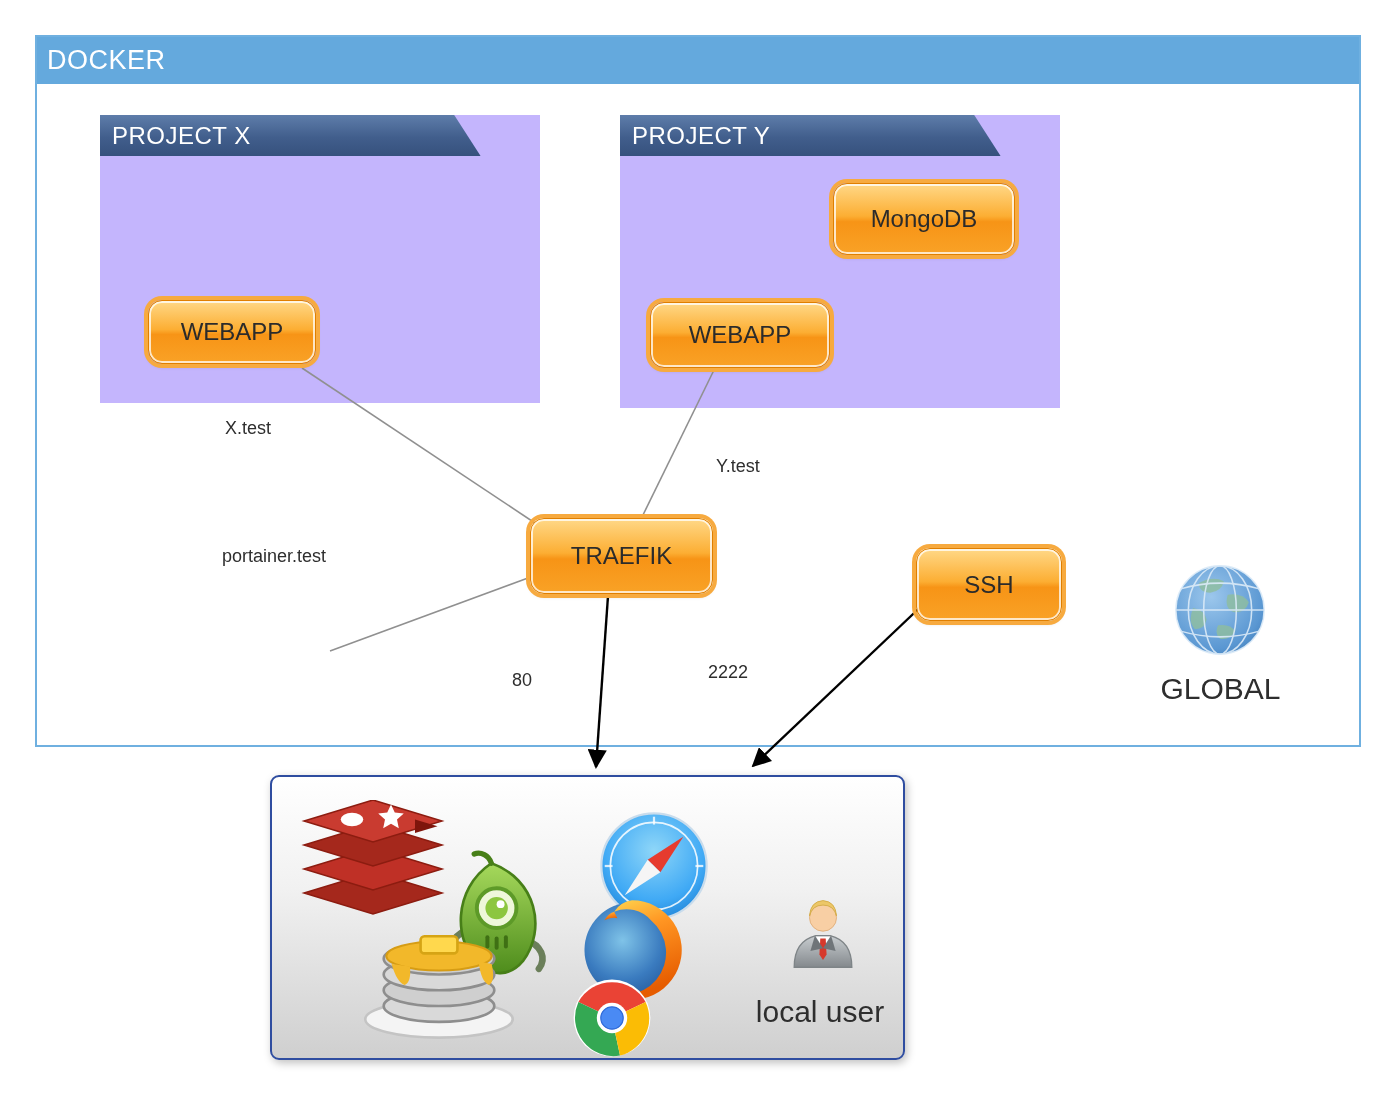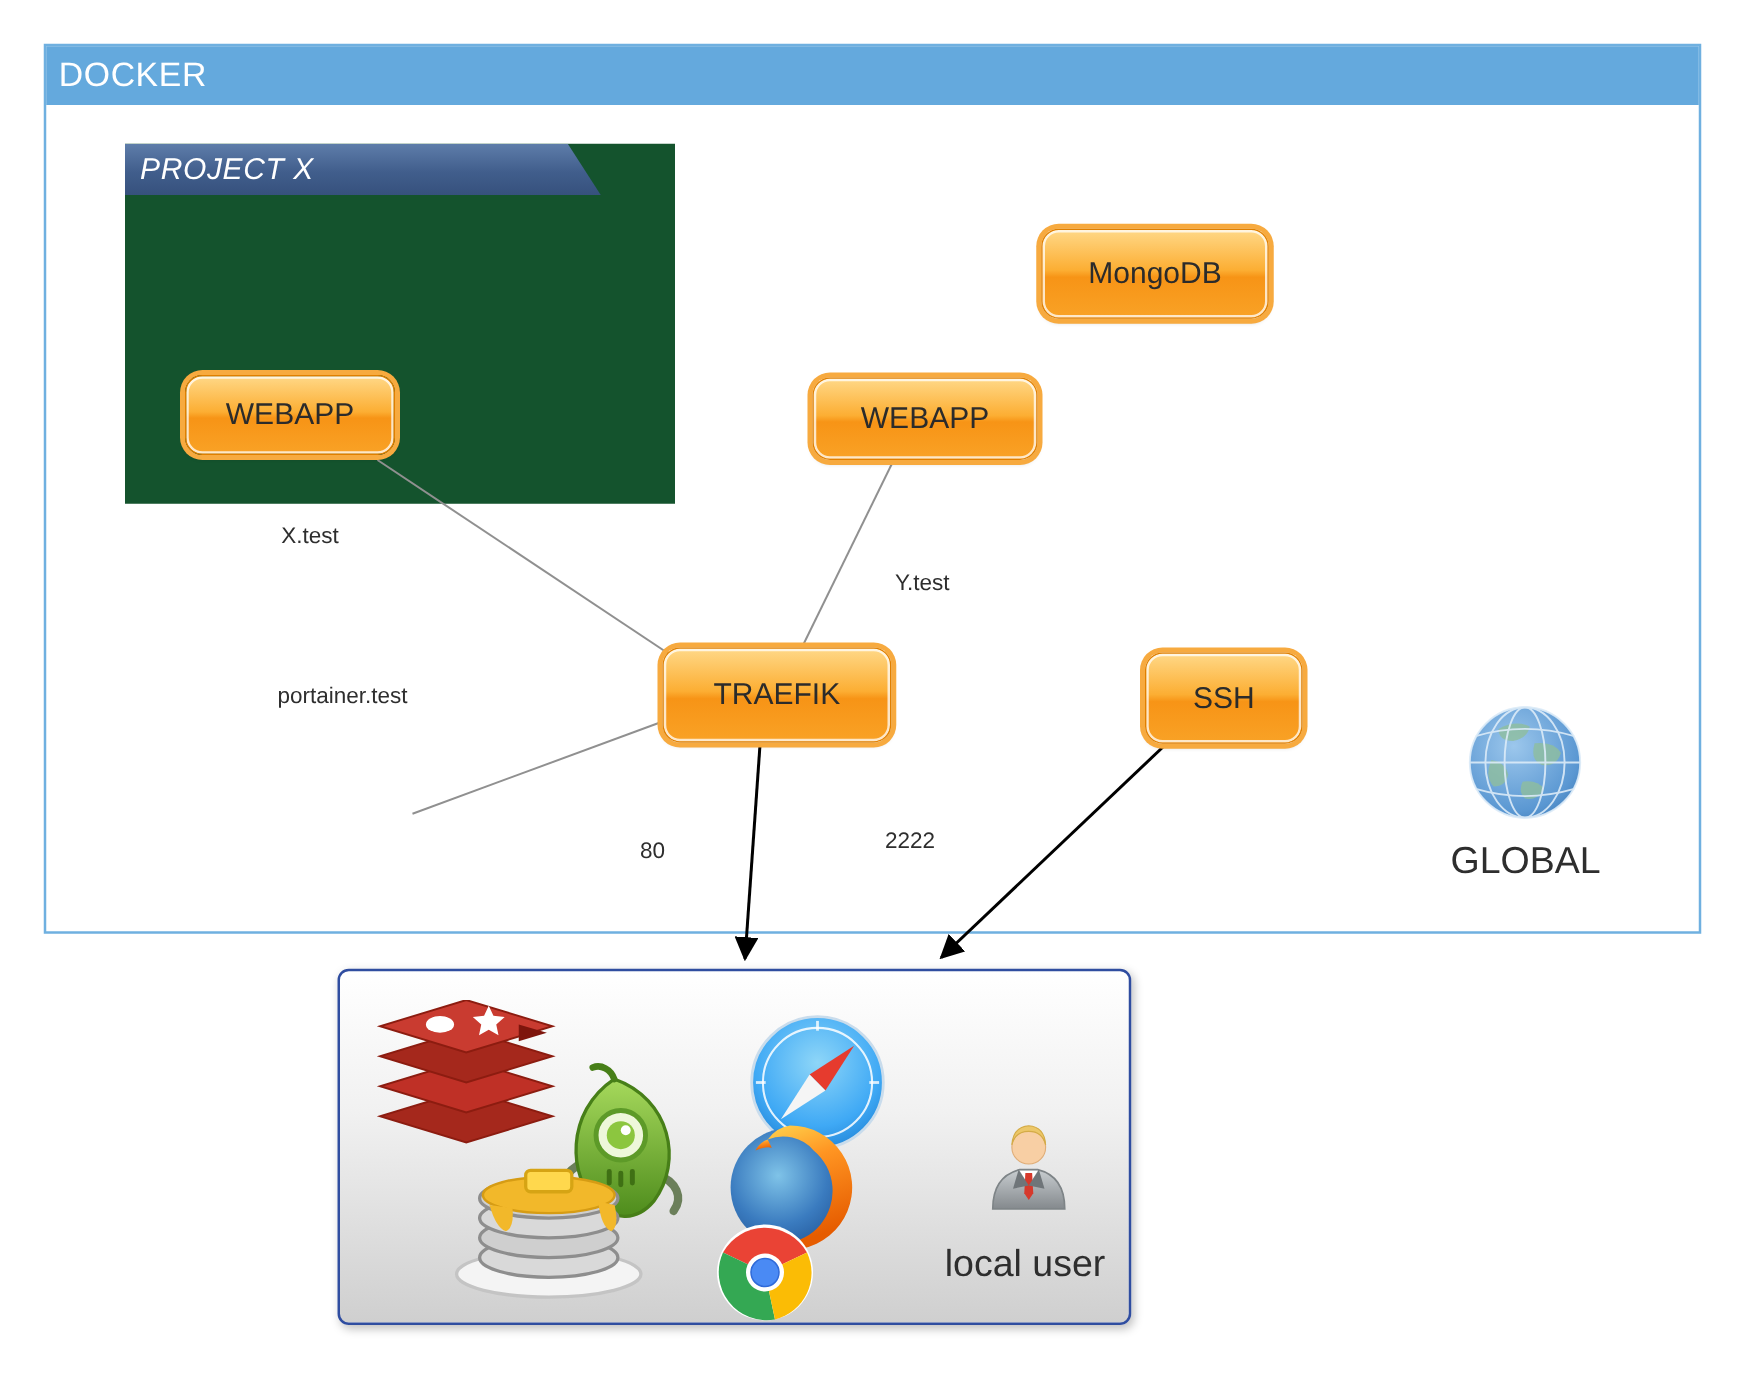--- a/index.html
+++ b/index.html
@@ -11,21 +11,21 @@
   .docker-box{
     position:absolute;left:35px;top:35px;width:1326px;height:712px;
     border:2px solid #6fb0e0;background:#ffffff;box-sizing:border-box;
   }
   .docker-header{
     position:absolute;left:0;top:0;width:100%;height:47px;background:#64a9dd;
     display:flex;align-items:center;padding-left:10px;box-sizing:border-box;
     color:#ffffff;font-size:27px;letter-spacing:0.5px;
   }
   
-  .project{position:absolute;background:#14532d;font-style:italic;}
+  .project{position:absolute;background:#c4b5fd;}
   .project-tab{
     position:absolute;left:0;top:0;width:100%;height:41px;
     background:linear-gradient(180deg,#5e7daa 0%,#415e8c 55%,#36517d 100%);
     clip-path:polygon(0 0,80.5% 0,86.5% 100%,0 100%);
     display:flex;align-items:center;padding-left:12px;box-sizing:border-box;
     color:#ffffff;font-size:24px;letter-spacing:0.5px;
   }
   
   .node{
     position:absolute;box-sizing:border-box;
@@ -63,39 +63,44 @@
       <span>DOCKER</span>
     </div>
   </div>
 
   <div class="project" style="left:100px;top:115px;width:440px;height:288px">
     <div class="project-tab">
       <span>PROJECT X</span>
     </div>
   </div>
 
+  <div class="project" style="left:620px;top:115px;width:440px;height:293px">
+    <div class="project-tab">
+      <span>PROJECT Y</span>
+    </div>
+  </div>
 
   <svg class="wires" width="1400" height="1100" viewBox="0 0 1400 1100">
     <defs>
       <marker id="arrow" viewBox="0 0 10 10" refX="9" refY="5" markerWidth="8" markerHeight="8" orient="auto-start-reverse">
         <path d="M0,0 L10,5 L0,10 Z" fill="#000000"></path>
       </marker>
     </defs>
     <line class="gray" x1="302" y1="368" x2="550" y2="533"></line>
     <line class="gray" x1="714" y1="370" x2="642" y2="517"></line>
     <line class="gray" x1="330" y1="651" x2="528" y2="578"></line>
     <line class="black" x1="608" y1="596" x2="596" y2="767" marker-end="url(#arrow)"></line>
     <line class="black" x1="931" y1="597" x2="753" y2="766" marker-end="url(#arrow)"></line>
   </svg>
 
   <div class="node" style="left:148px;top:300px;width:168px;height:64px">WEBAPP</div>
   <div class="node" style="left:833px;top:183px;width:182px;height:72px">MongoDB</div>
   <div class="node" style="left:650px;top:302px;width:180px;height:66px">WEBAPP</div>
   <div class="node" style="left:530px;top:518px;width:183px;height:76px">TRAEFIK</div>
-  <div class="node" style="left:916px;top:522px;width:126px;height:73px">SSH</div>
+  <div class="node" style="left:916px;top:548px;width:146px;height:73px">SSH</div>
 
   <div class="edge-label" style="left:225px;top:418px">X.test</div>
   <div class="edge-label" style="left:716px;top:456px">Y.test</div>
   <div class="edge-label" style="left:222px;top:546px">portainer.test</div>
   <div class="edge-label" style="left:512px;top:670px">80</div>
   <div class="edge-label" style="left:708px;top:662px">2222</div>
 
   <svg class="icon" style="left:1172px;top:562px" width="96" height="96" viewBox="0 0 100 100" role="img">
     <defs>
       <radialGradient id="globg" cx="0.4" cy="0.35" r="0.85">

